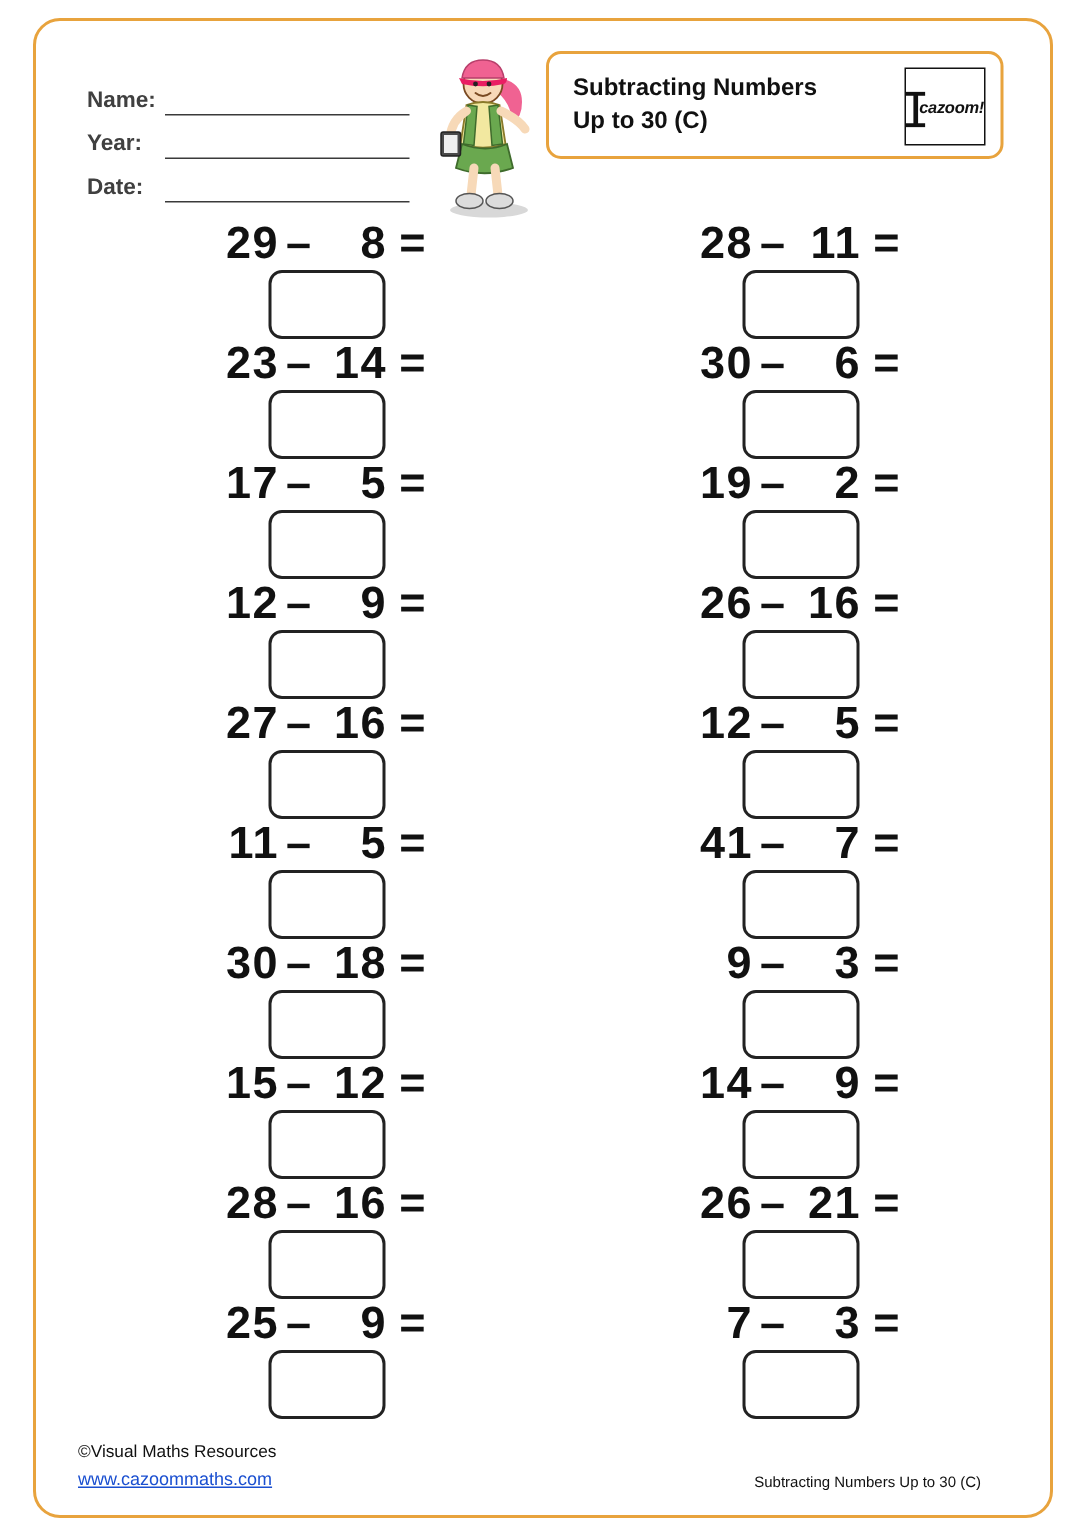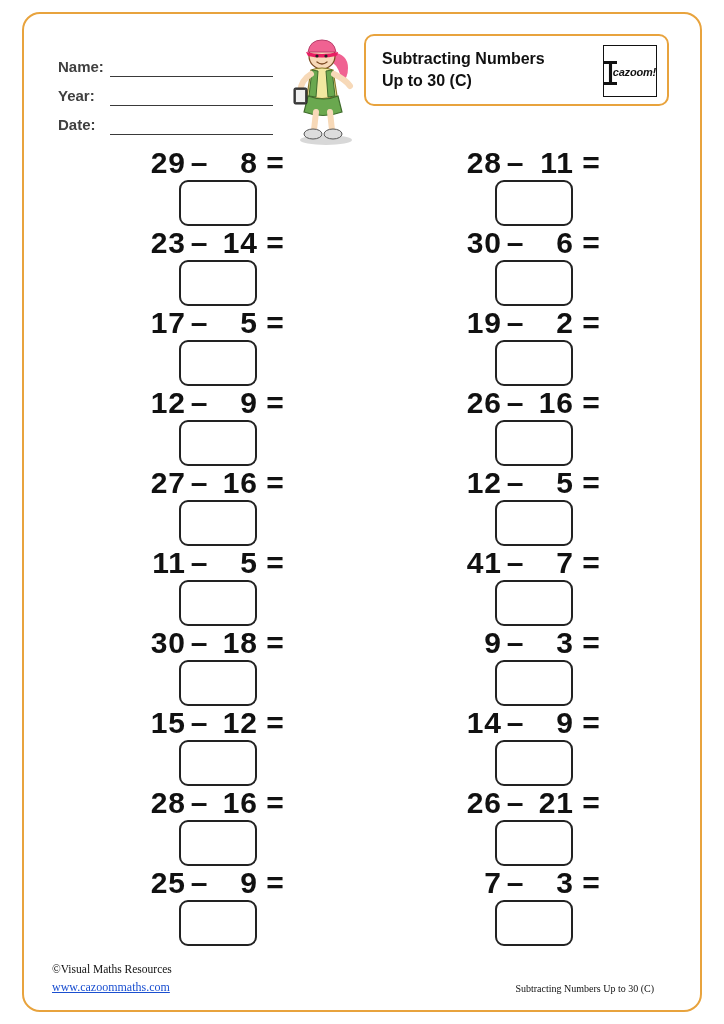--- a/index.html
+++ b/index.html
@@ -178,21 +178,20 @@
     margin-left: 4px;
   }
 
   
   .footer {
     position: absolute;
     left: 28px;
     right: 28px;
     bottom: 10px;
     height: 44px;
-    font-family: Liberation Serif, serif;
   }
   .footer-left {
     position: absolute;
     left: 0;
     bottom: 4px;
     font-size: 11.5px;
     color: #111;
     line-height: 1.5;
   }
   .footer-link {

